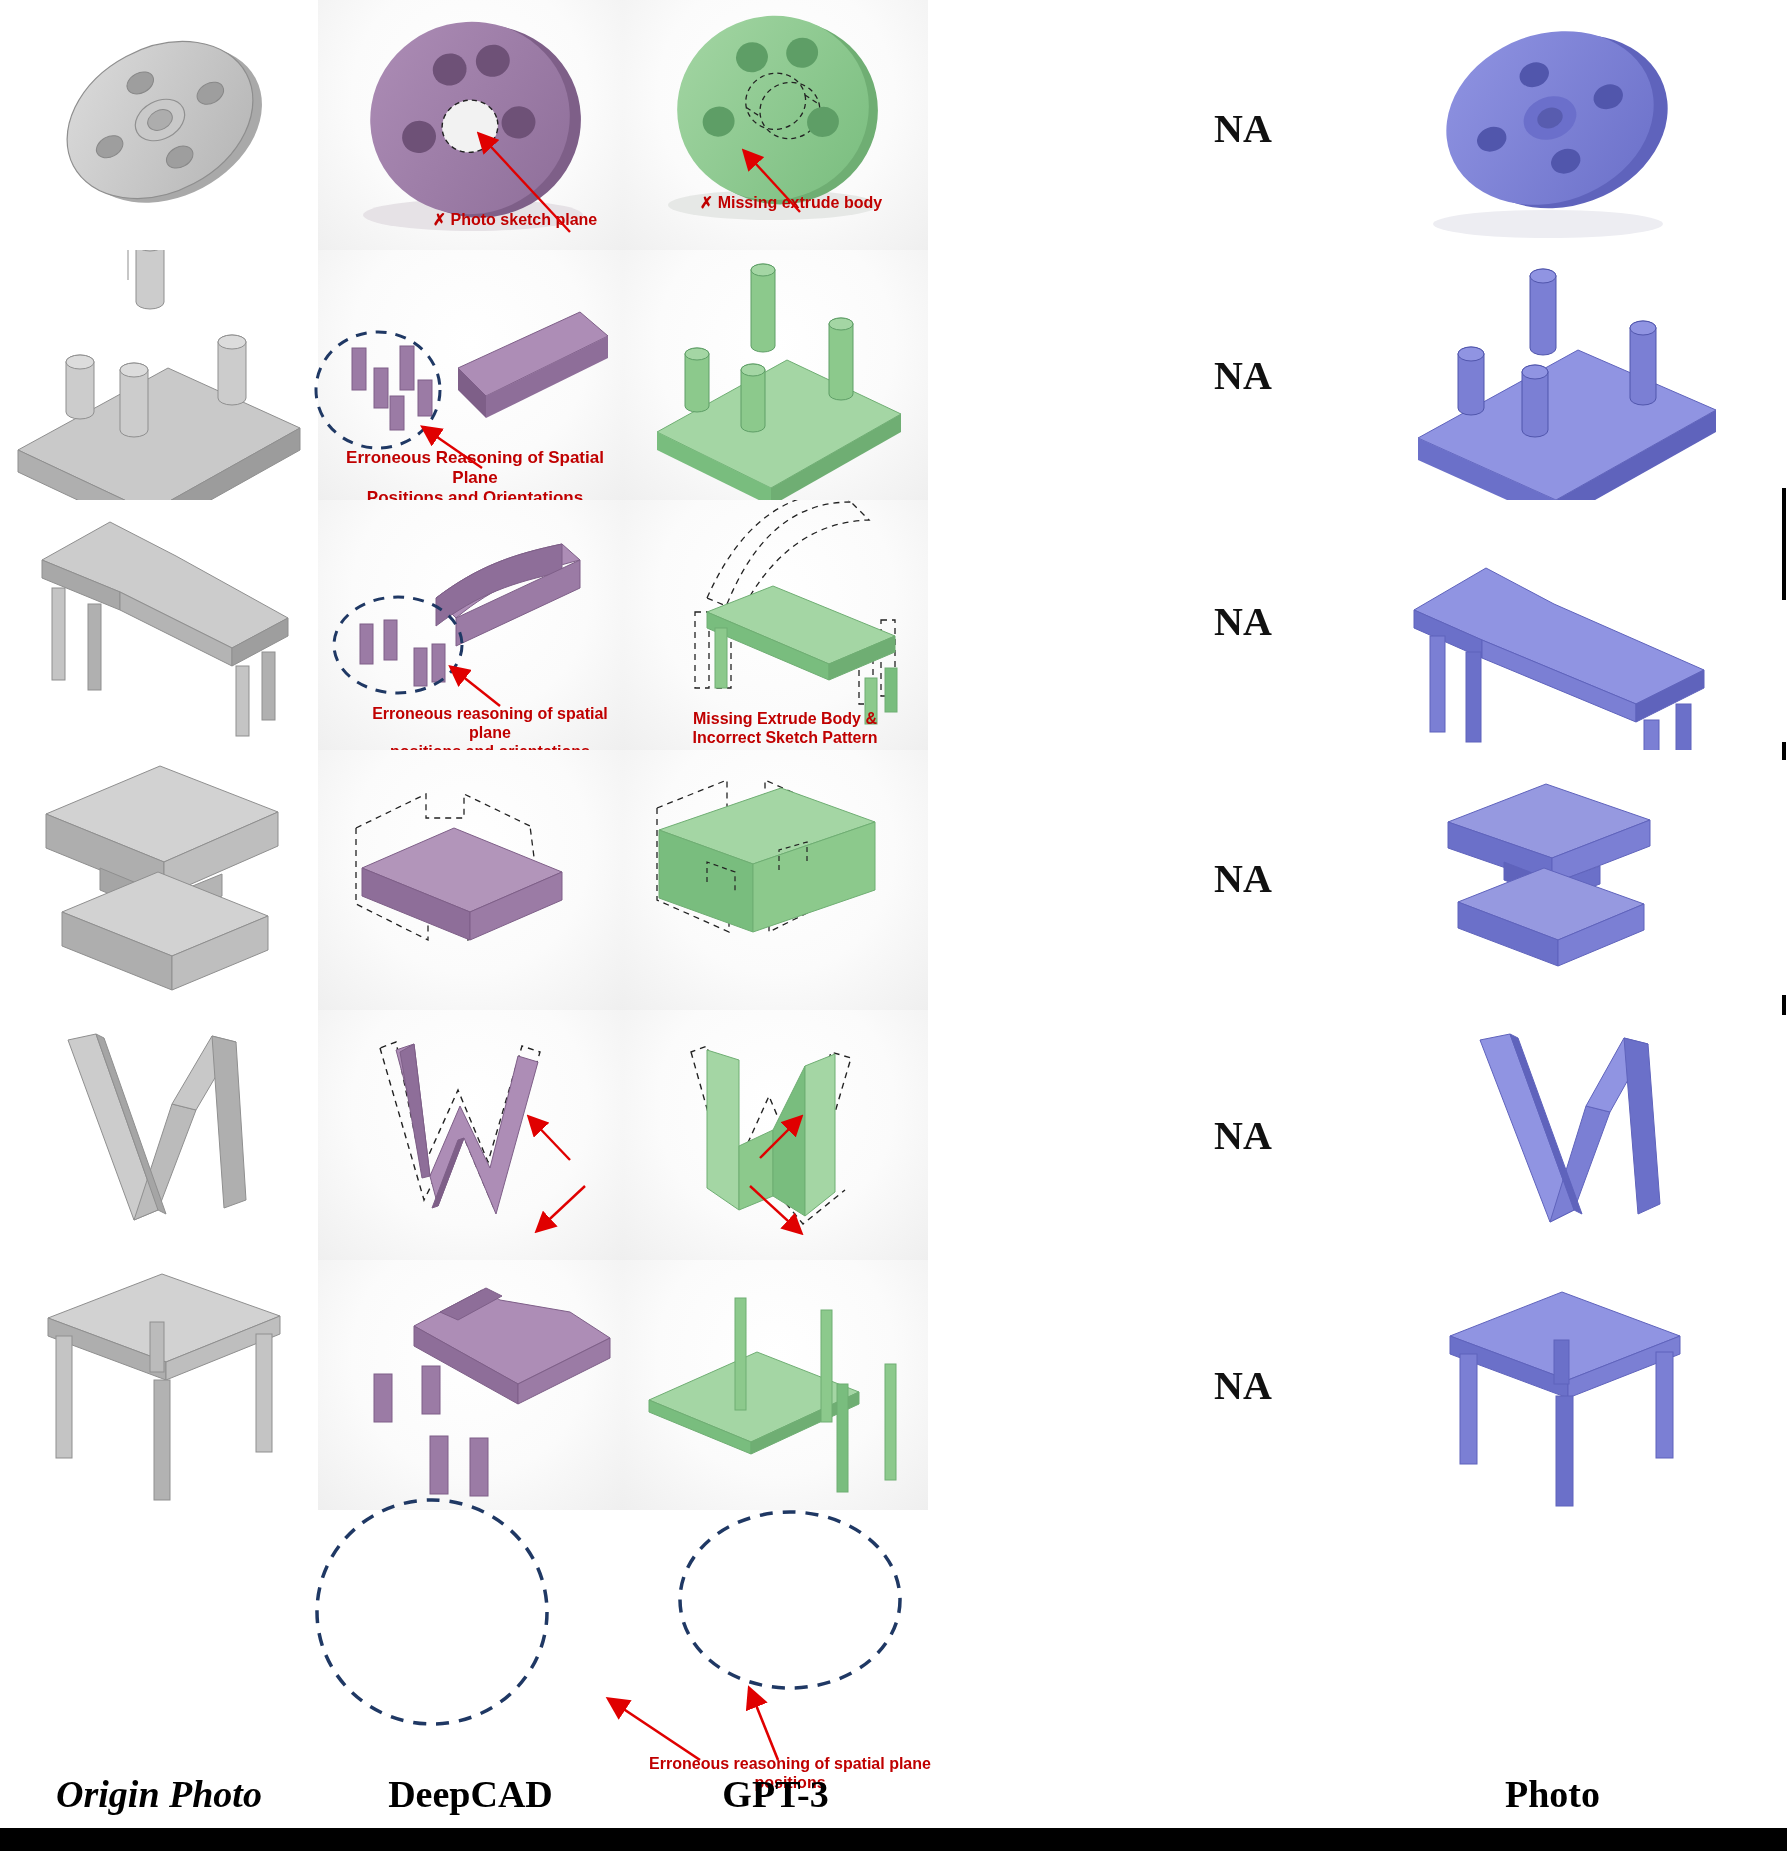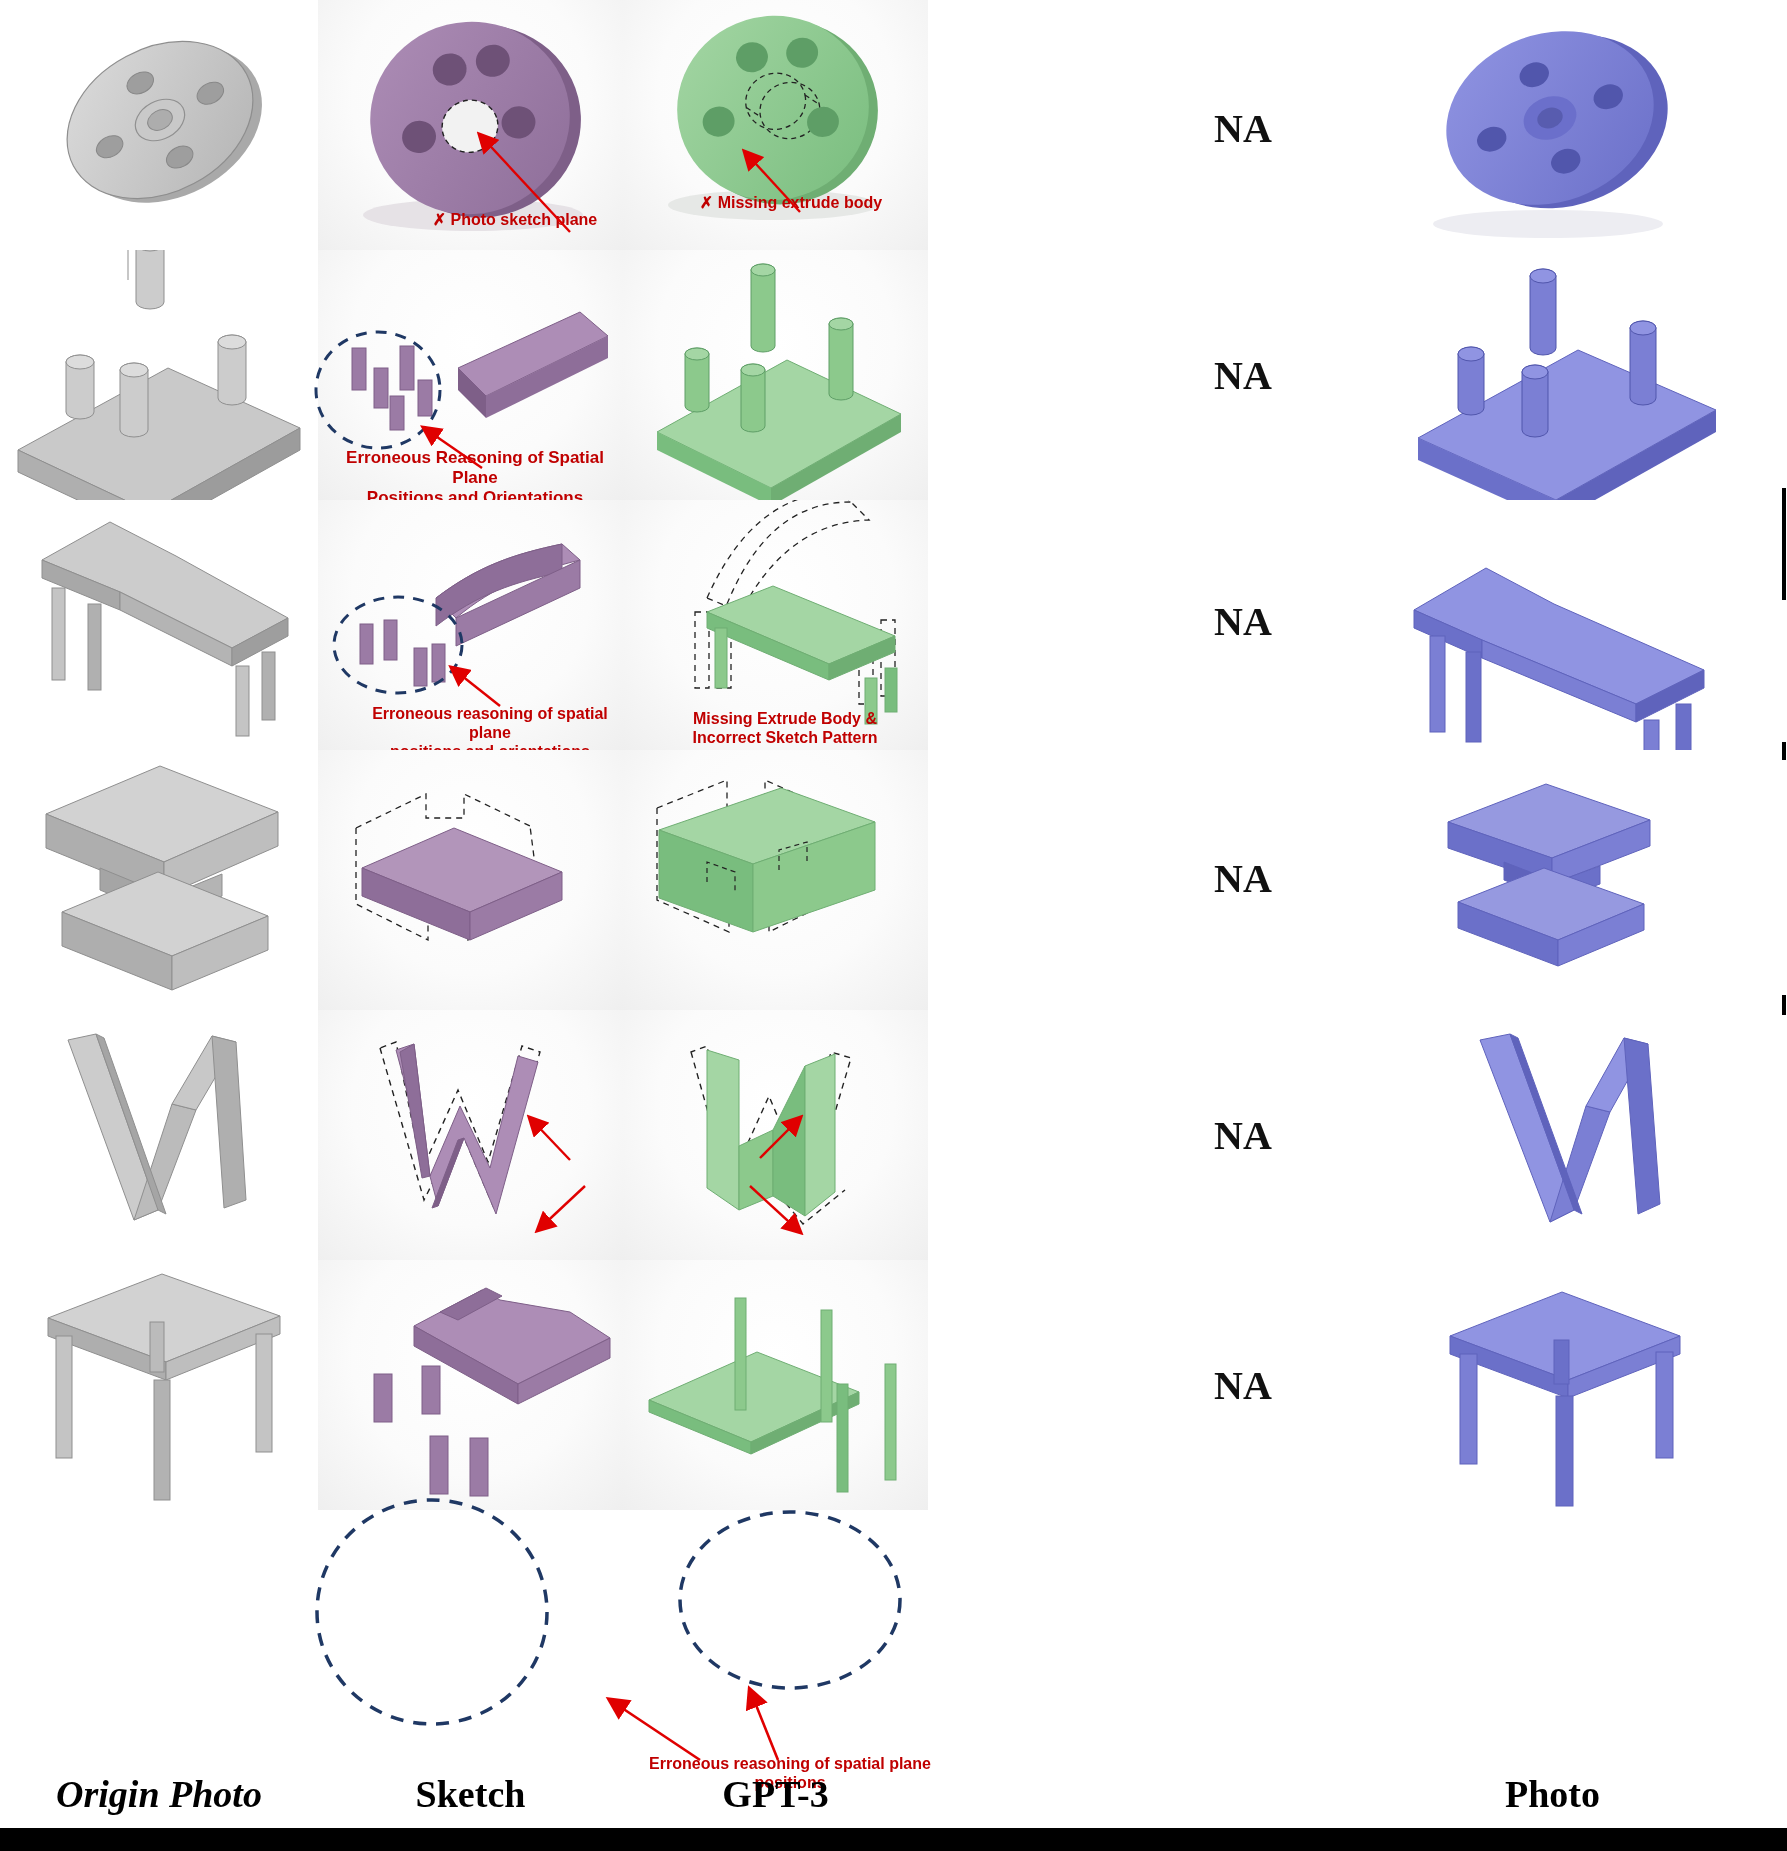--- a/index.html
+++ b/index.html
@@ -513,19 +513,19 @@
     <line x1="700" y1="1760" x2="610" y2="1700" stroke="#E00000" stroke-width="2.6" marker-end="url(#ar)"></line>
     <line x1="778" y1="1760" x2="750" y2="1690" stroke="#E00000" stroke-width="2.6" marker-end="url(#ar)"></line>
 
     <line x1="1784" y1="488" x2="1784" y2="600" stroke="#000" stroke-width="4"></line>
     <line x1="1784" y1="742" x2="1784" y2="760" stroke="#000" stroke-width="4"></line>
     <line x1="1784" y1="995" x2="1784" y2="1015" stroke="#000" stroke-width="4"></line>
   </svg>
 
   <div class="headers">
     <div class="hdr" style="left:0;width:318px;font-style:italic;">Origin Photo</div>
-    <div class="hdr" style="left:318px;width:305px;">Sketch</div>
+    <div class="hdr" style="left:318px;width:305px;">DeepCAD</div>
     <div class="hdr" style="left:623px;width:305px;">GPT-3</div>
     <div class="hdr" style="left:1318px;width:469px;">Photo</div>
   </div>
 
   <div class="bottombar"></div>
 </div>
 
 </body></html>

